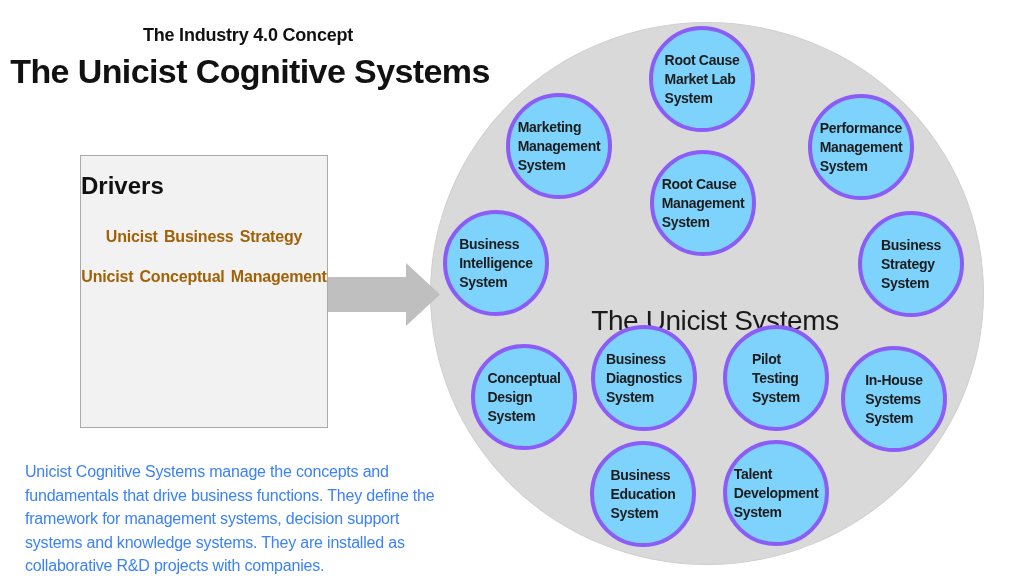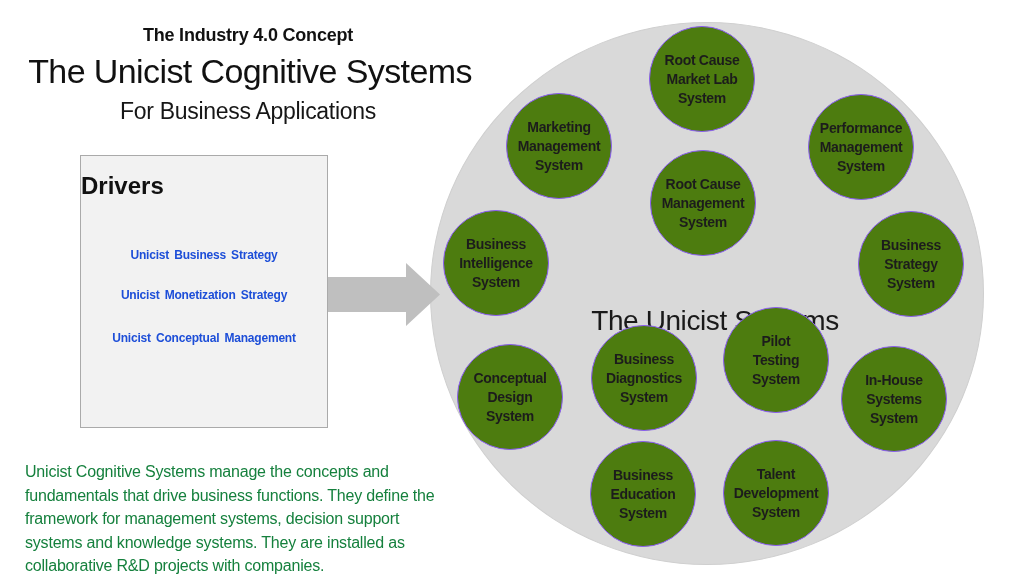--- a/index.html
+++ b/index.html
@@ -13,45 +13,44 @@
   .slide { position: relative; width: 1024px; height: 415px; }
 
   
   .kicker {
     position: absolute; left: 40px; top: 25px; width: 416px;
     text-align: center; font-size: 18px; font-weight: 700;
     letter-spacing: -0.2px; color: #111;
   }
   .title {
     position: absolute; left: 5px; top: 50px; width: 490px;
-    text-align: center; font-size: 34px; font-weight: 400;
+    text-align: center; font-size: 34px; font-weight: 700;
     letter-spacing: -0.6px; line-height: 42px; color: #111;
   }
   .subtitle {
     position: absolute; left: 40px; top: 96px; width: 416px;
     text-align: center; font-size: 23px; font-weight: 400;
     letter-spacing: -0.3px; line-height: 30px; color: #161616;
   }
 
   
   .drivers-box {
     position: absolute; left: 80px; top: 155px; width: 248px; height: 273px;
     background: #f2f2f2; border: 1px solid #aaaaaa;
     box-sizing: border-box;
   }
   .drivers-heading {
     position: absolute; left: 0; top: 16px; width: 100%;
     text-align: left; font-size: 24px; font-weight: 700; color: #111;
   }
   .driver-item {
     position: absolute; left: 0; width: 100%;
-    text-align: center; font-size: 12px; font-weight: 700;
-    letter-spacing: -0.2px; word-spacing: 2px; color: #1d4ed8;
+    text-align: center; font-size: 16px; font-weight: 700;
+    letter-spacing: -0.2px; word-spacing: 2px; color: #a16207;
     white-space: nowrap;
-    margin-top: 20px;
   }
   .driver-item:nth-of-type(2) { top: 72px; }
   .driver-item:nth-of-type(3) { top: 112px; }
   .driver-item:nth-of-type(4) { top: 155px; }
   .driver-item:nth-of-type(5) { top: 194px; }
   .driver-item:nth-of-type(6) { top: 235px; }
 
   
   .flow-arrow {
     position: absolute; left: 325px; top: 258px; width: 120px; height: 74px;
@@ -65,61 +64,59 @@
   }
   .center-label {
     position: absolute; left: 565px; top: 272px; width: 300px;
     text-align: center; font-size: 28px; font-weight: 400;
     letter-spacing: -0.4px; line-height: 34px; color: #1a1a1a; margin-top: 32px;
   }
 
   
   .sys-node {
     position: absolute; width: 106px; height: 106px;
-    background: #4d7c0f; border: 1px solid #8b5cf6;
+    background: #7dd3fc; border: 4px solid #8b5cf6;
     border-radius: 50%; box-sizing: border-box;
     display: flex; align-items: center; justify-content: center;
-    text-align: center;
+    text-align: left;
     font-size: 14px; font-weight: 700; line-height: 19px;
     letter-spacing: -0.3px; color: #1c1c1c;
     white-space: pre-line;
   }
   .n1  { left: 649px; top: 26px;  }
   .n2  { left: 506px; top: 93px;  }
   .n3  { left: 808px; top: 94px;  }
   .n4  { left: 650px; top: 150px; }
   .n5  { left: 443px; top: 210px; }
   .n6  { left: 858px; top: 211px; }
-  .n7  { left: 457px; top: 344px; }
+  .n7  { left: 471px; top: 344px; }
   .n8  { left: 591px; top: 325px; }
-  .n9  { left: 723px; top: 307px; }
+  .n9  { left: 723px; top: 325px; }
   .n10 { left: 841px; top: 346px; }
   .n11 { left: 590px; top: 441px; }
   .n12 { left: 723px; top: 440px; }
 
   
   .description {
     position: absolute; left: 25px; top: 460px; width: 510px;
     font-size: 16px; line-height: 23.5px; letter-spacing: -0.2px;
-    color: #15803d; white-space: pre-line;
+    color: #3b82f6; white-space: pre-line;
   }
 </style>
 </head>
 <body>
 
 <div class="slide">
 
   <div class="kicker">The Industry 4.0 Concept</div>
   <div class="title">The Unicist Cognitive Systems</div>
-  <div class="subtitle">For Business Applications</div>
 
   <div class="drivers-box">
     <div class="drivers-heading">Drivers</div>
     <div class="driver-item">Unicist Business Strategy</div>
-    <div class="driver-item">Unicist Monetization Strategy</div>
     <div class="driver-item">Unicist Conceptual Management</div>
   </div>
 
   <div class="systems-ellipse"></div>
 
   <svg class="flow-arrow" viewBox="0 0 120 74" xmlns="http://www.w3.org/2000/svg">
     <polygon points="3,19 81,19 81,5 115,36.5 81,68 81,54 3,54" fill="#bfbfbf"></polygon>
   </svg>
 
   <div class="center-label">The Unicist Systems</div>

